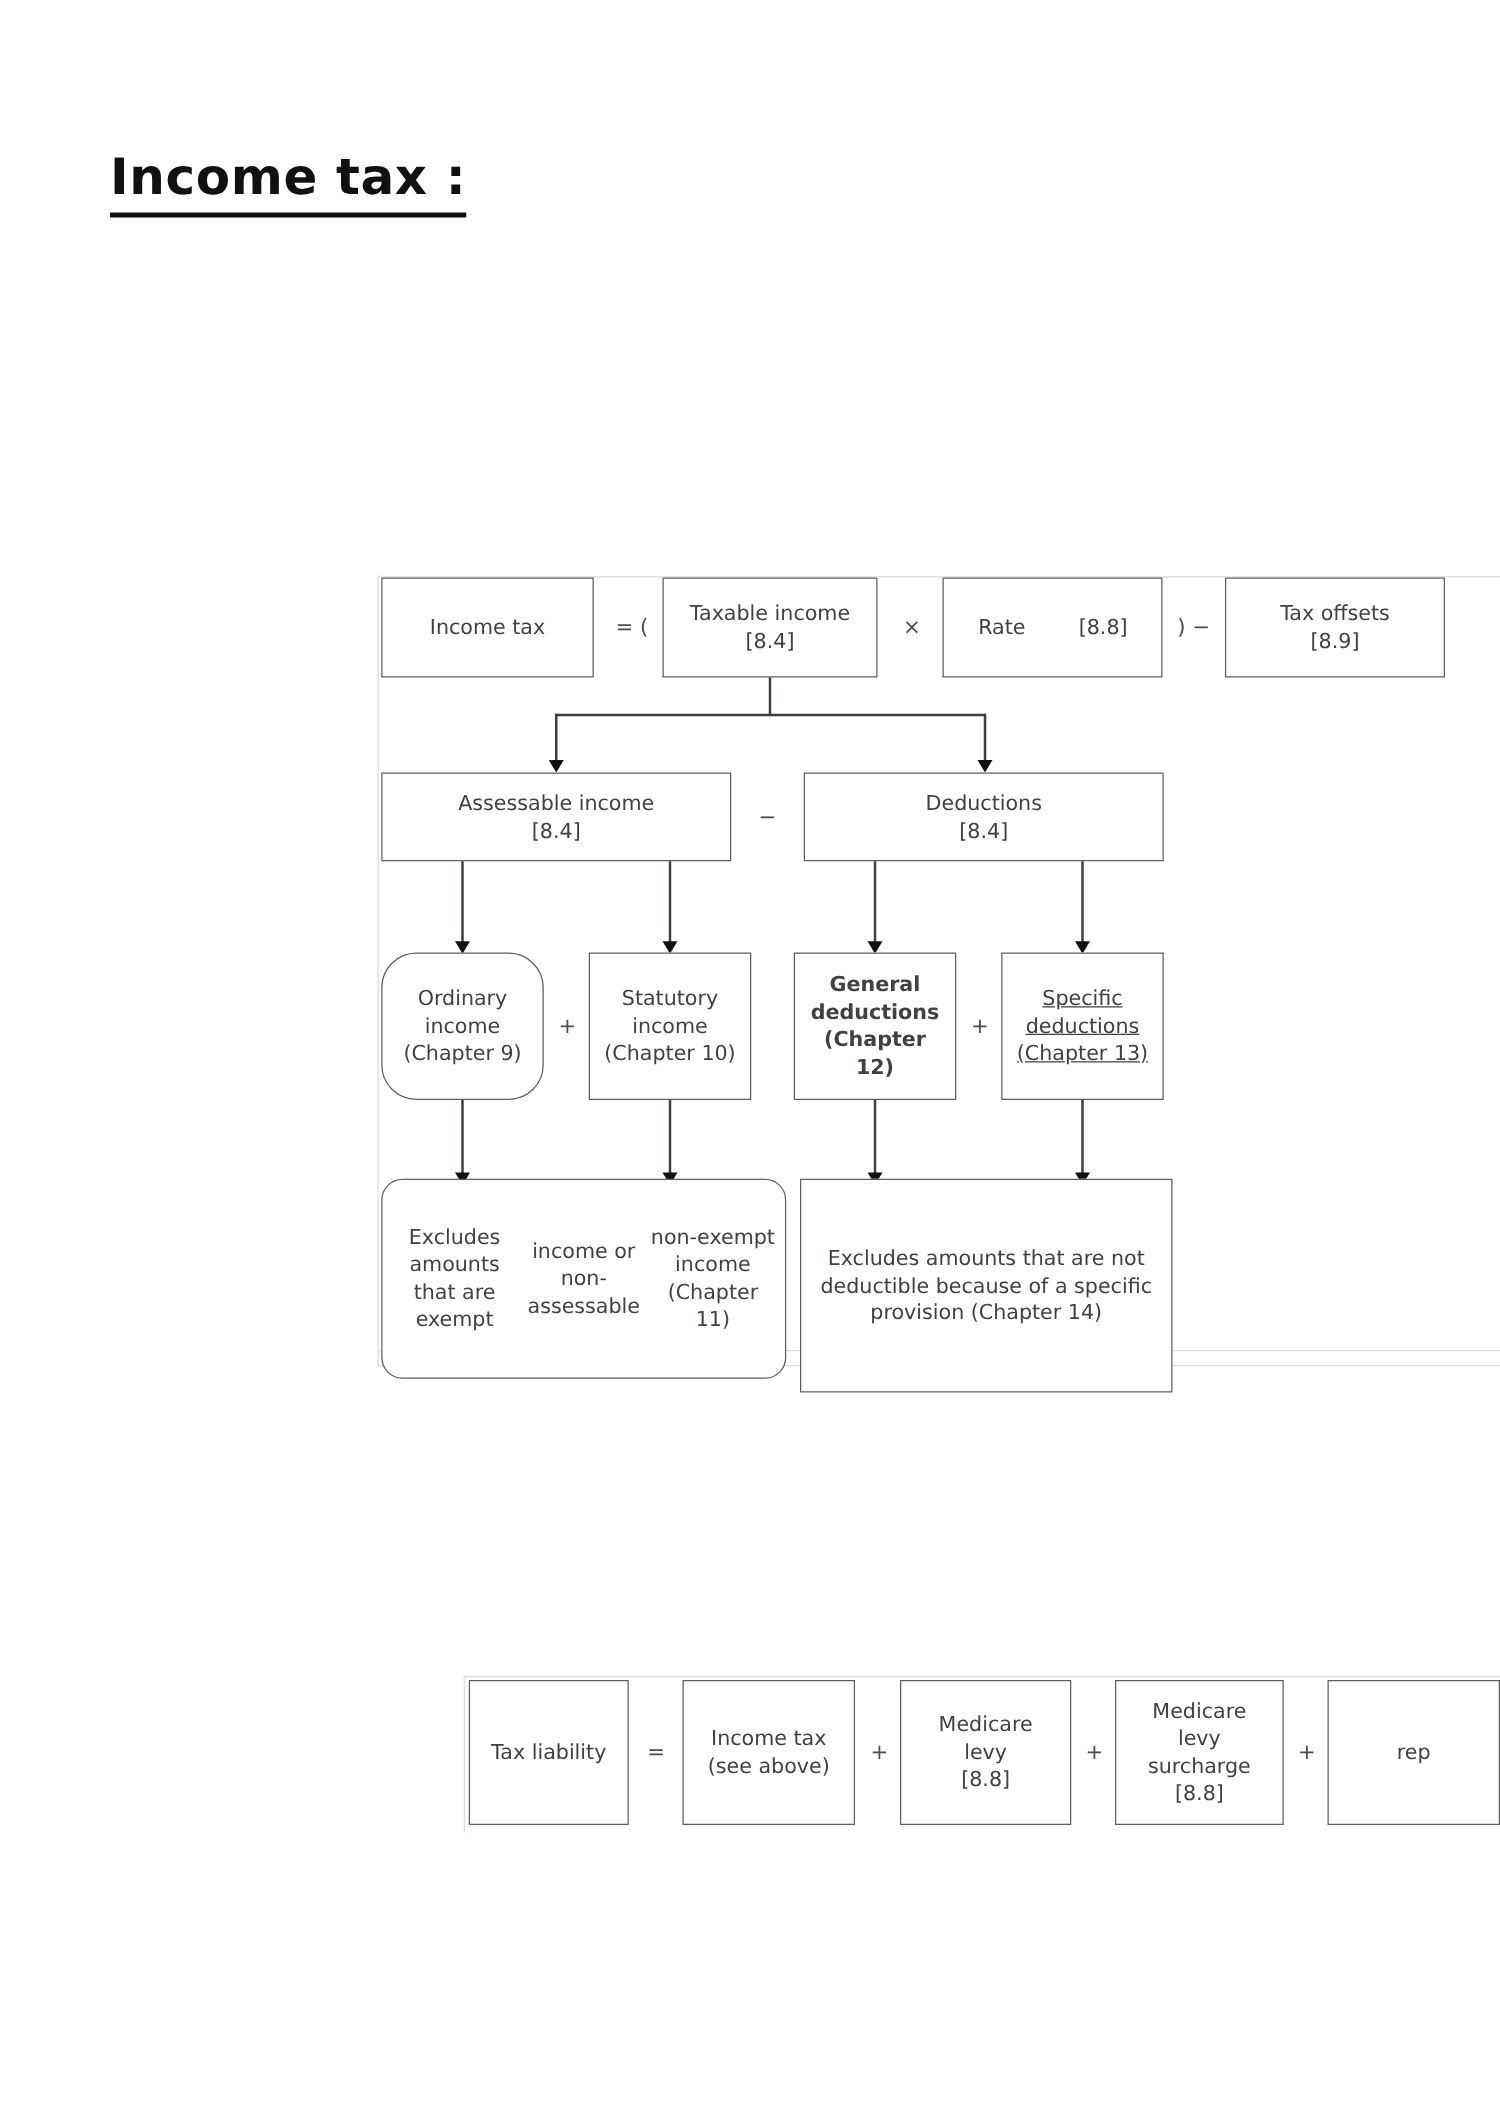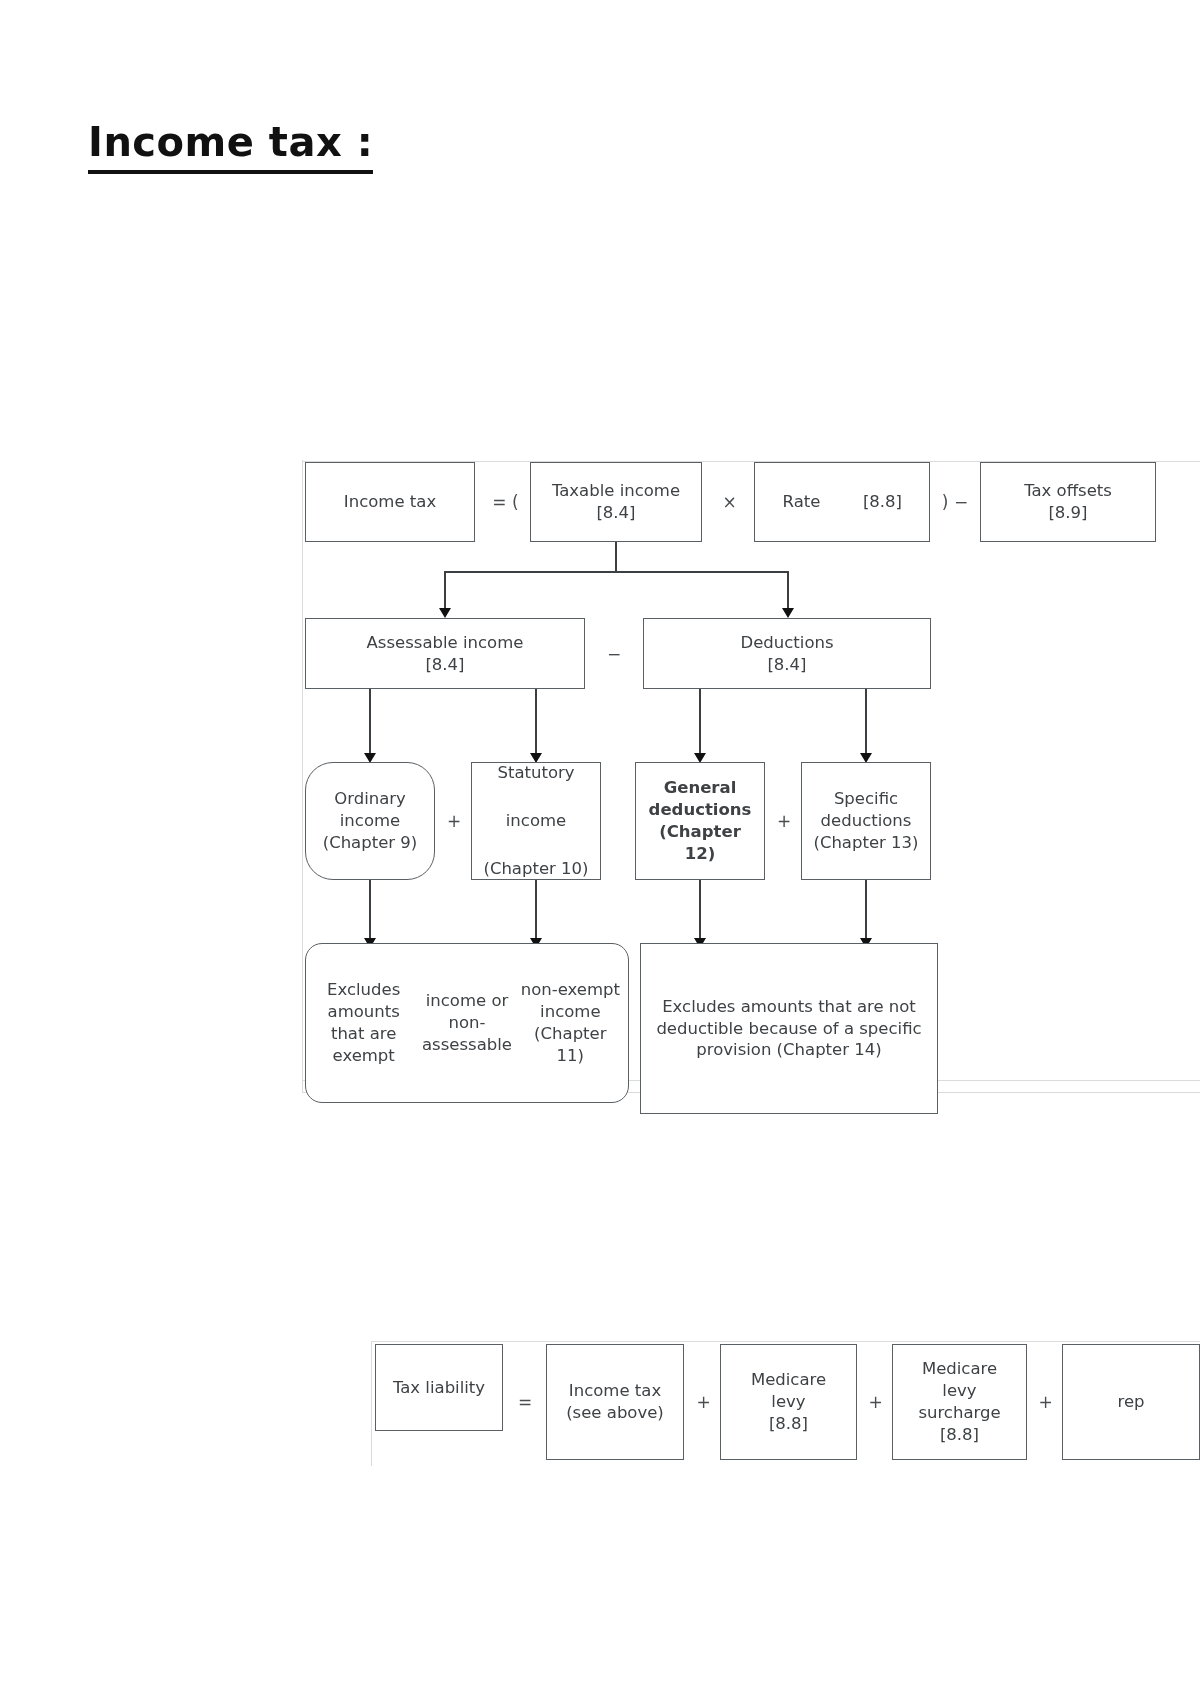--- a/index.html
+++ b/index.html
@@ -162,37 +162,37 @@
   <div class="dbox" style="left:305px; top:762px; width:130px; height:118px; flex-direction:column;border-radius:28px;">
     <span class="txt">Ordinary</span>
     <span class="txt">income</span>
     <span class="txt">(Chapter 9)</span>
   </div>
 
   <div class="op" style="left:437px; top:762px; width:34px; height:118px;">
     <span>+</span>
   </div>
 
-  <div class="dbox" style="left:471px; top:762px; width:130px; height:118px; flex-direction:column;gap:26px;">
+  <div class="dbox" style="left:471px; top:762px; width:130px; height:118px; flex-direction:column;">
     <span class="txt">Statutory</span>
     <span class="txt">income</span>
     <span class="txt">(Chapter 10)</span>
   </div>
 
   <div class="dbox" style="left:635px; top:762px; width:130px; height:118px; flex-direction:column;font-weight:bold;">
     <span class="txt">General</span>
     <span class="txt">deductions</span>
     <span class="txt">(Chapter 12)</span>
   </div>
 
   <div class="op" style="left:767px; top:762px; width:34px; height:118px;">
     <span>+</span>
   </div>
 
-  <div class="dbox" style="left:801px; top:762px; width:130px; height:118px; flex-direction:column;">
+  <div class="dbox" style="left:801px; top:762px; width:130px; height:118px; flex-direction:column;text-decoration:underline;">
     <span class="txt">Specific</span>
     <span class="txt">deductions</span>
     <span class="txt">(Chapter 13)</span>
   </div>
 
   <div class="conn-v" style="left:369px; top:880px; height:62px;"></div>
   <div class="arrowhead" style="left:364px; top:938px;"></div>
 
   <div class="conn-v" style="left:535px; top:880px; height:62px;"></div>
   <div class="arrowhead" style="left:530px; top:938px;"></div>
@@ -215,21 +215,21 @@
     <span class="txt">provision (Chapter 14)</span>
   </div>
 
 </div>
 
 <div id="diagram-tax-liability" style="position:absolute; left:0; top:0; width:1200px; height:1698px;">
 
   <div class="framelineV" style="left:371px; top:1341px; height:125px;"></div>
   <div class="framelineH" style="left:371px; top:1341px; width:829px;"></div>
 
-  <div class="dbox" style="left:375px; top:1344px; width:128px; height:87px;">
+  <div class="dbox" style="left:375px; top:1344px; width:128px; height:116px;">
     <span class="txt">Tax liability</span>
   </div>
 
   <div class="op" style="left:506px; top:1344px; width:38px; height:116px;">
     <span>=</span>
   </div>
 
   <div class="dbox" style="left:546px; top:1344px; width:138px; height:116px; flex-direction:column;">
     <span class="txt">Income tax</span>
     <span class="txt">(see above)</span>

